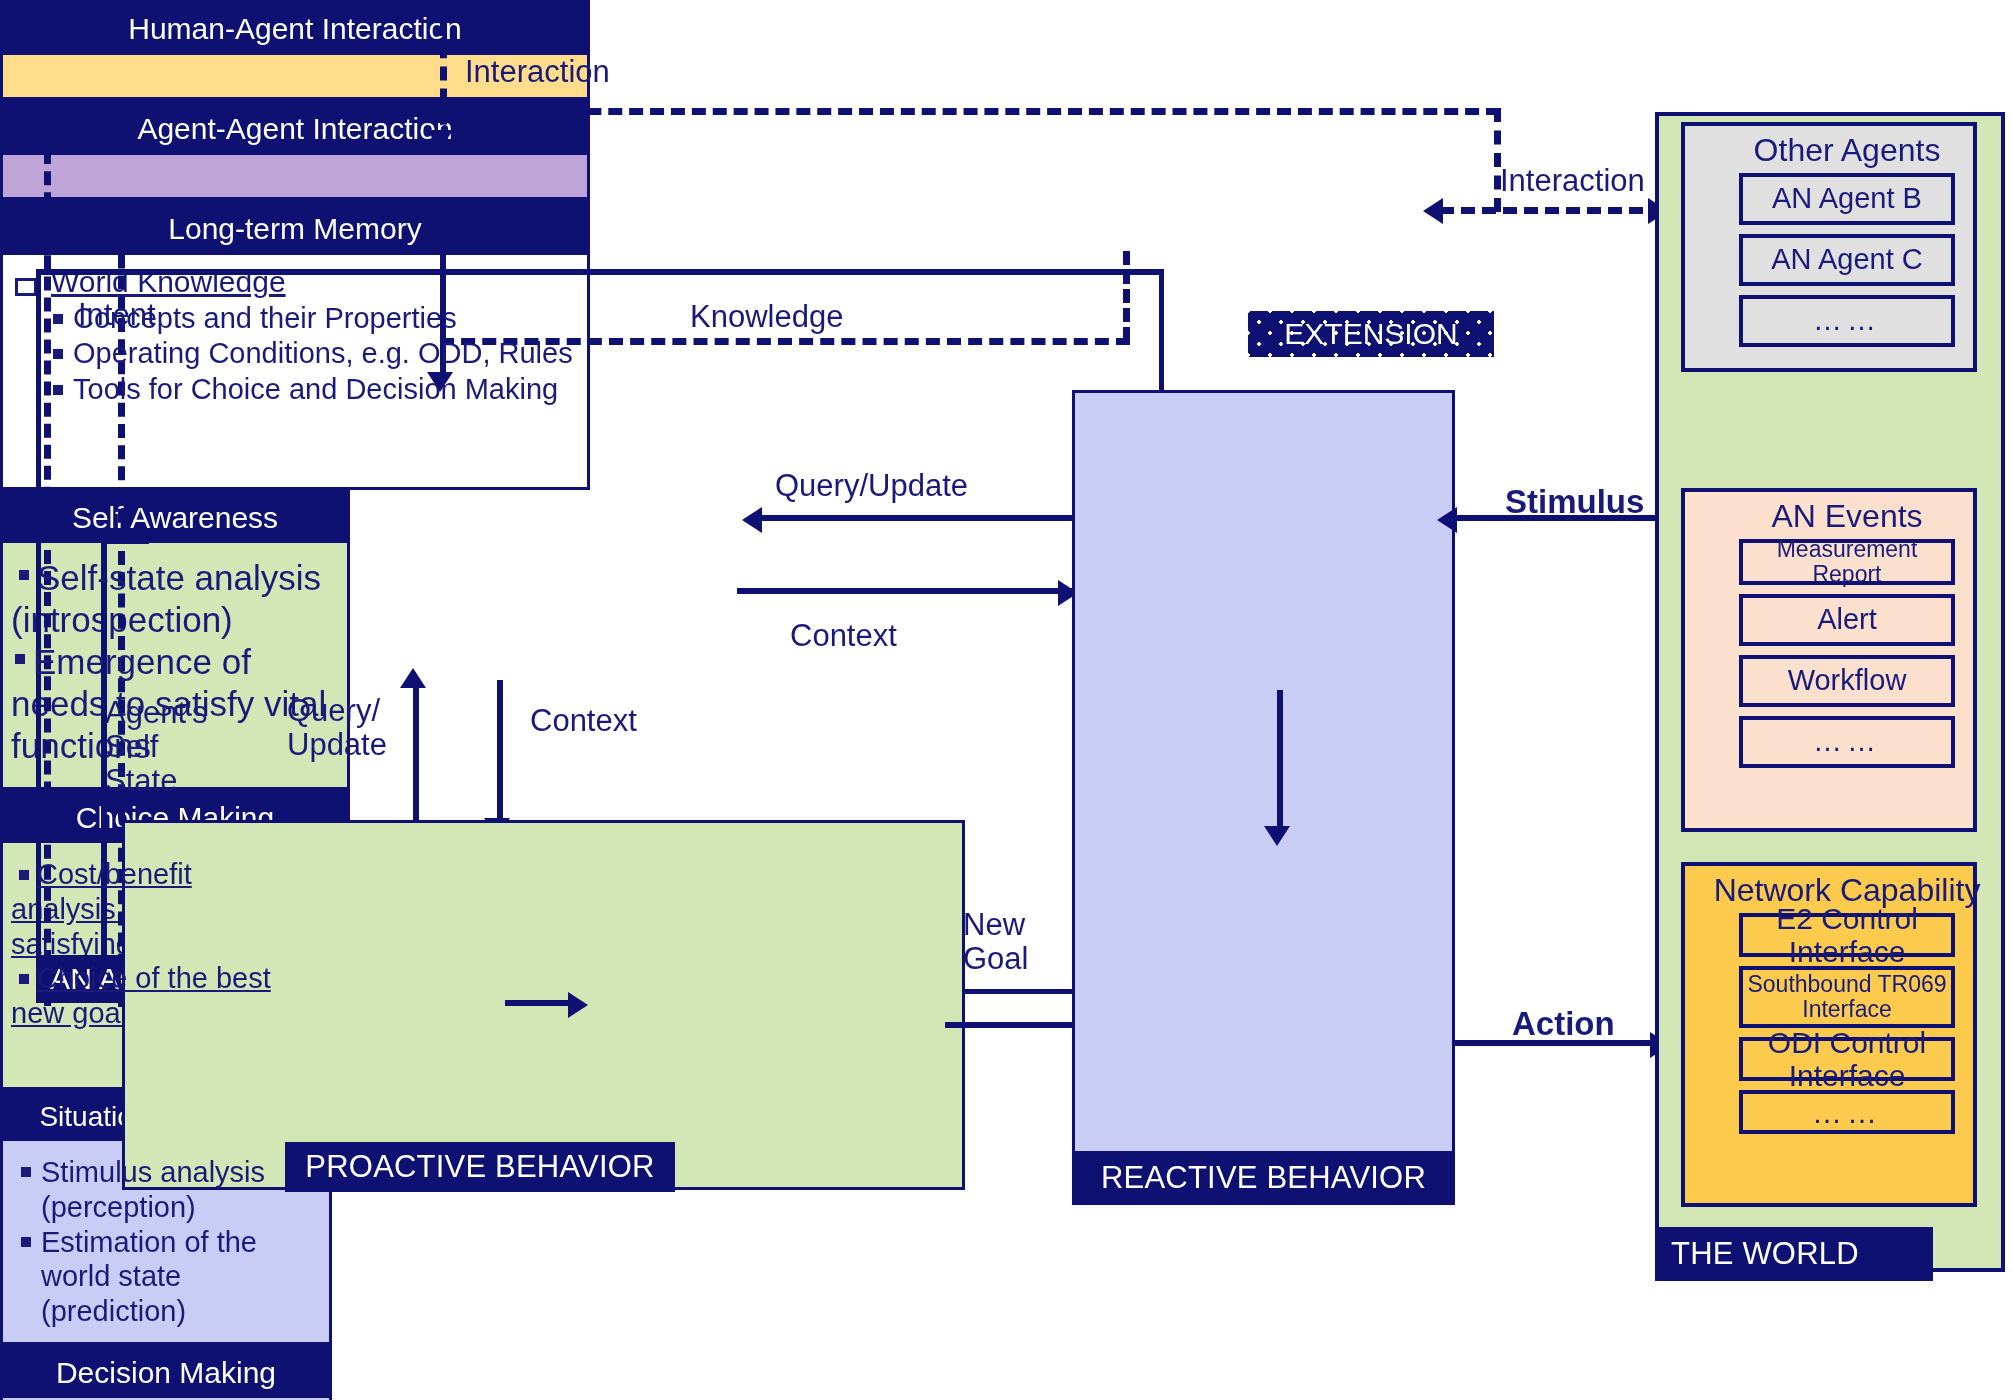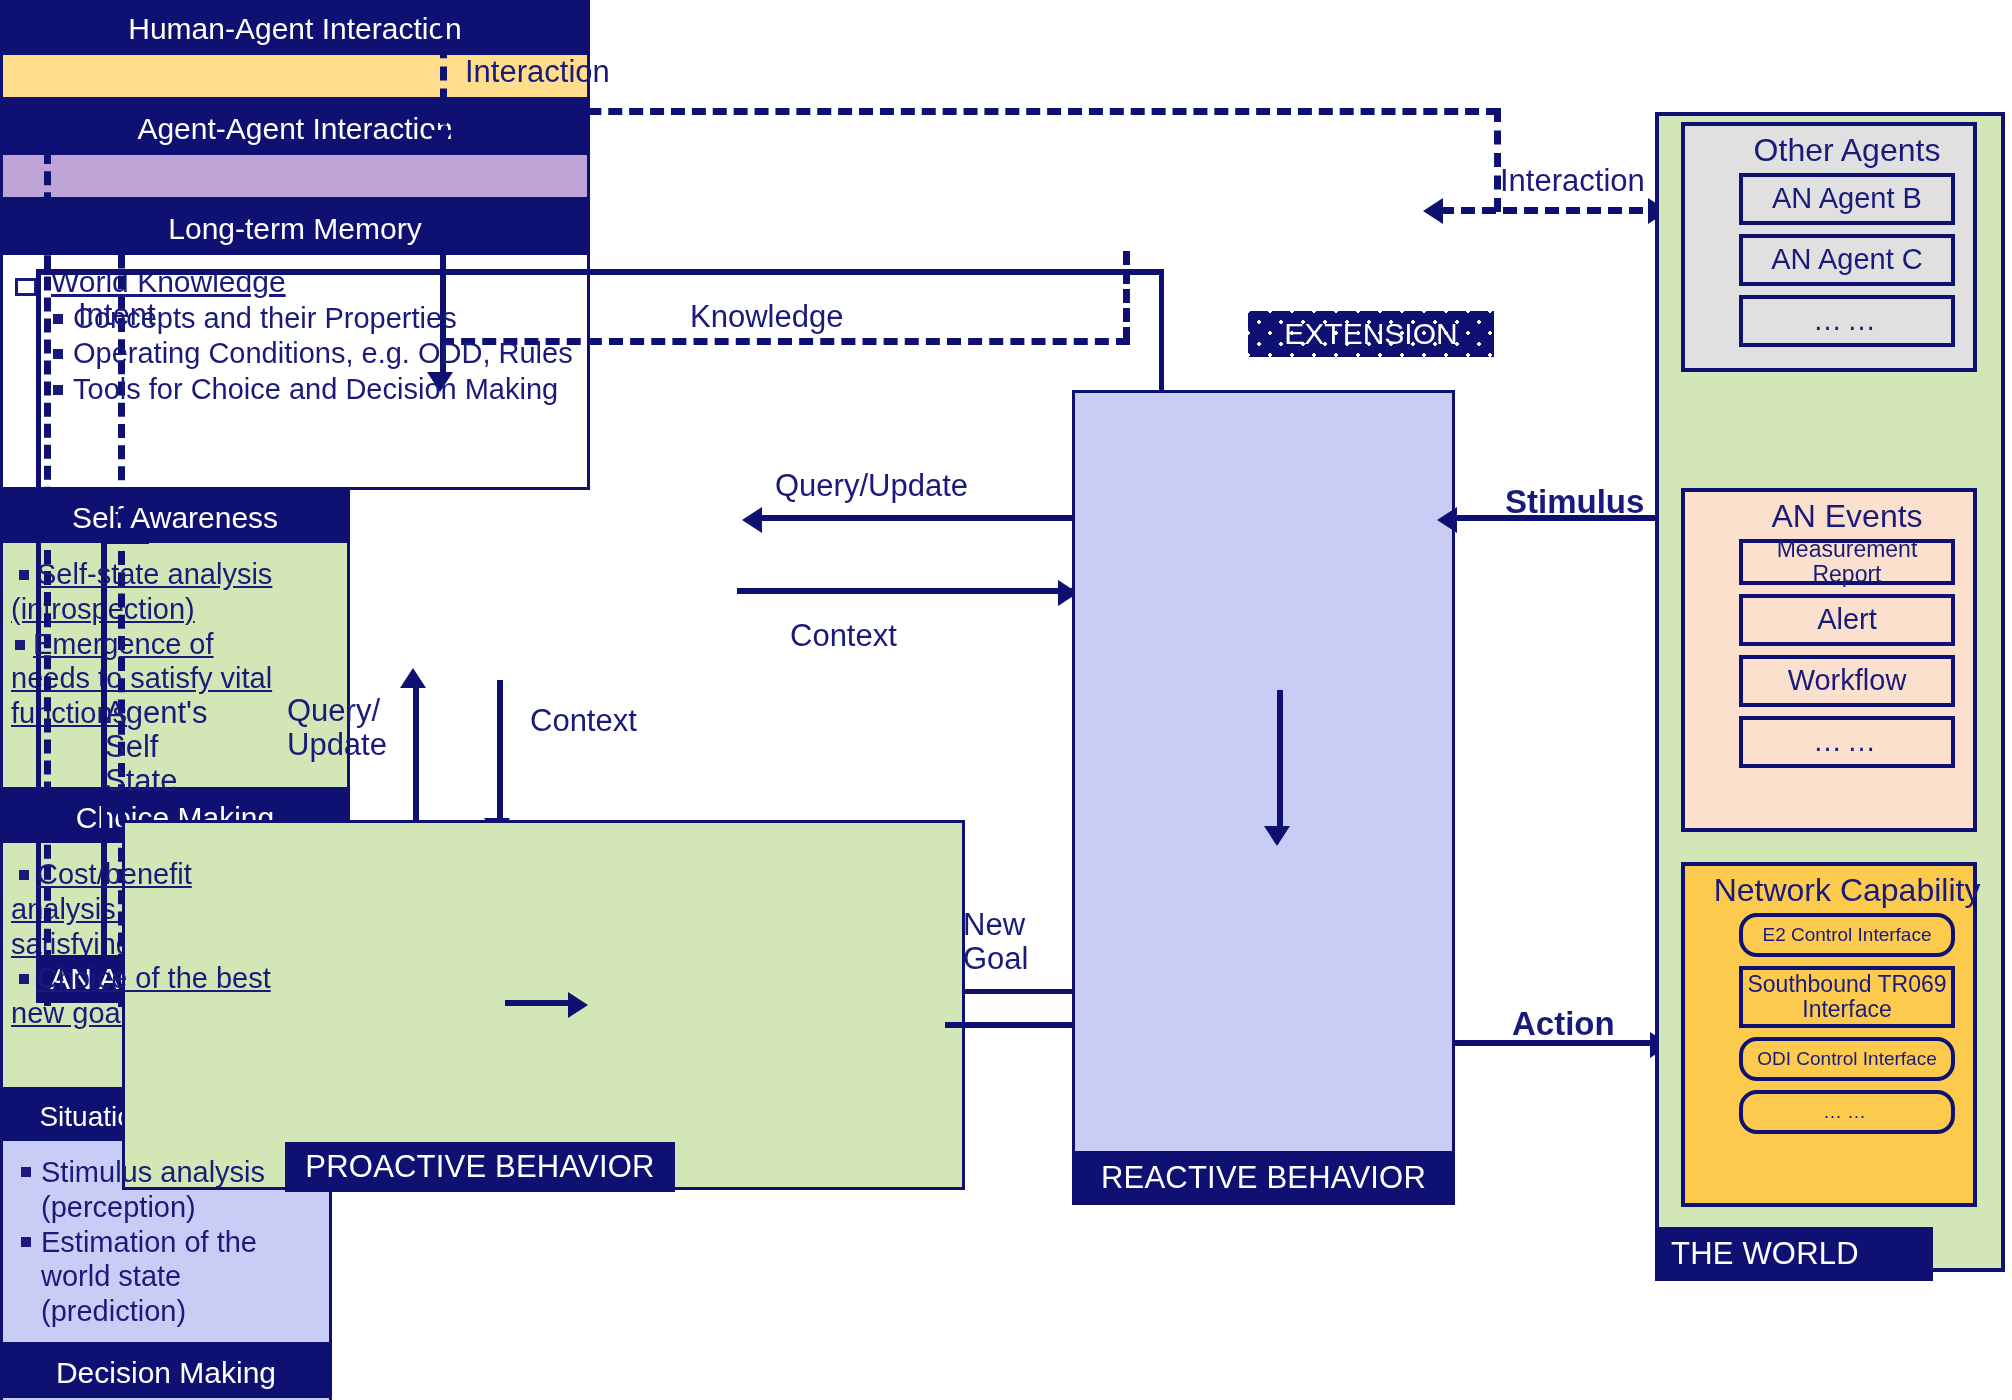--- a/index.html
+++ b/index.html
@@ -115,21 +115,21 @@
   #dm .title { height:50px; display:flex; align-items:center; justify-content:center; padding:0; font-size:30px; }
   #dm .body { background:#c9cdf5; padding:10px 8px 6px 10px; }
 
   
   #proactive { left:122px; top:820px; width:843px; height:370px; background:#d3e6b5; border:3px solid #0f1172; }
   #proactive-tag { left:285px; top:1142px; width:390px; height:50px; font-size:31px; }
 
   #selfaw { left:152px; top:855px; width:350px; height:300px; }
   #selfaw .title { height:50px; display:flex; align-items:center; justify-content:center; padding:0; }
   #selfaw .body { background:#d3e6b5; padding:14px 8px 6px 8px; }
-  #selfaw .txt { font-size:29px; line-height:1.2;text-decoration:underline; }
+  #selfaw .txt { font-size:35px; line-height:1.2; }
 
   #choice { left:592px; top:855px; width:350px; height:300px; }
   #choice .title { height:50px; display:flex; align-items:center; justify-content:center; padding:0; }
   #choice .body { background:#d3e6b5; padding:14px 8px 6px 8px; }
   #choice .txt { font-size:29px; line-height:1.2;text-decoration:underline; }
 
   .inl-b { position:relative; padding-left:26px; display:block; }
   .inl-b:before{ content:""; position:absolute; left:8px; top:13px; width:10px; height:10px; background:#1a1a7a; }
   .inl-b.tight { padding-left:22px; }
   .inl-b.tight:before{ left:4px; }
@@ -152,21 +152,21 @@
   #grp-agents { left:1681px; top:122px; width:296px; height:250px; background:#e0e0e0; }
   #grp-agents .world-item { background:#e0e0e0; font-size:29px; height:52px; }
 
   #grp-events { left:1681px; top:488px; width:296px; height:344px; background:#fbe0cd; }
   #grp-events .world-item { background:#fbe0cd; }
   #grp-events .world-item.small { font-size:23px; height:46px; }
   #grp-events .world-item.norm { font-size:29px; height:52px; }
 
   #grp-netcap { left:1681px; top:862px; width:296px; height:345px; background:#fcca4d; }
   #grp-netcap .world-item { background:#fcca4d; }
-  #grp-netcap .world-item.small { font-size:19px; height:44px;border-radius:18px; }
+  #grp-netcap .world-item.small { font-size:30px; height:44px; }
   #grp-netcap .world-item.two { font-size:23px; height:62px; }
   .dots { letter-spacing:5px; }
 </style>
 </head>
 <body>
 
 <div id="stage">
 
   <div class="dln dln-v" style="left:440px; top:22px; height:125px;"></div>
   <div class="arw arw-u" style="left:427px; top:2px;"></div>

